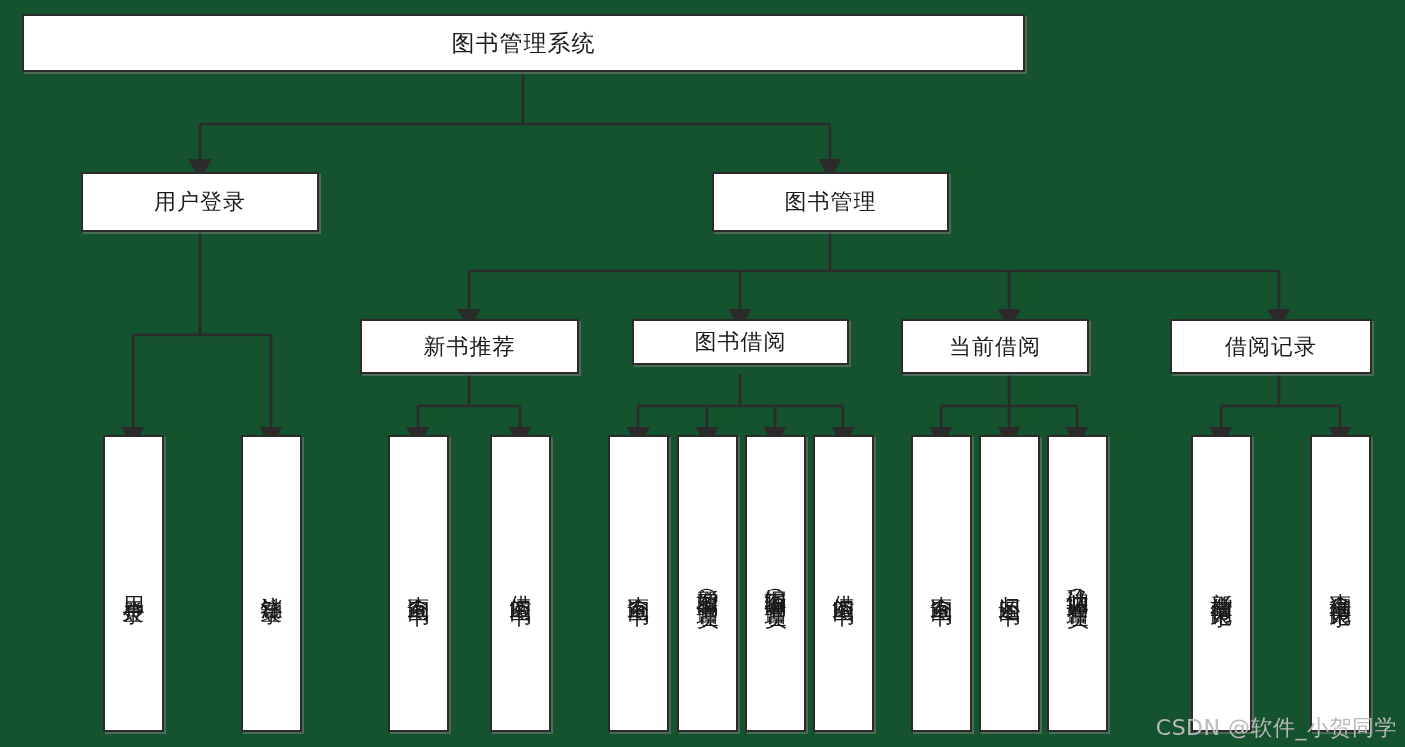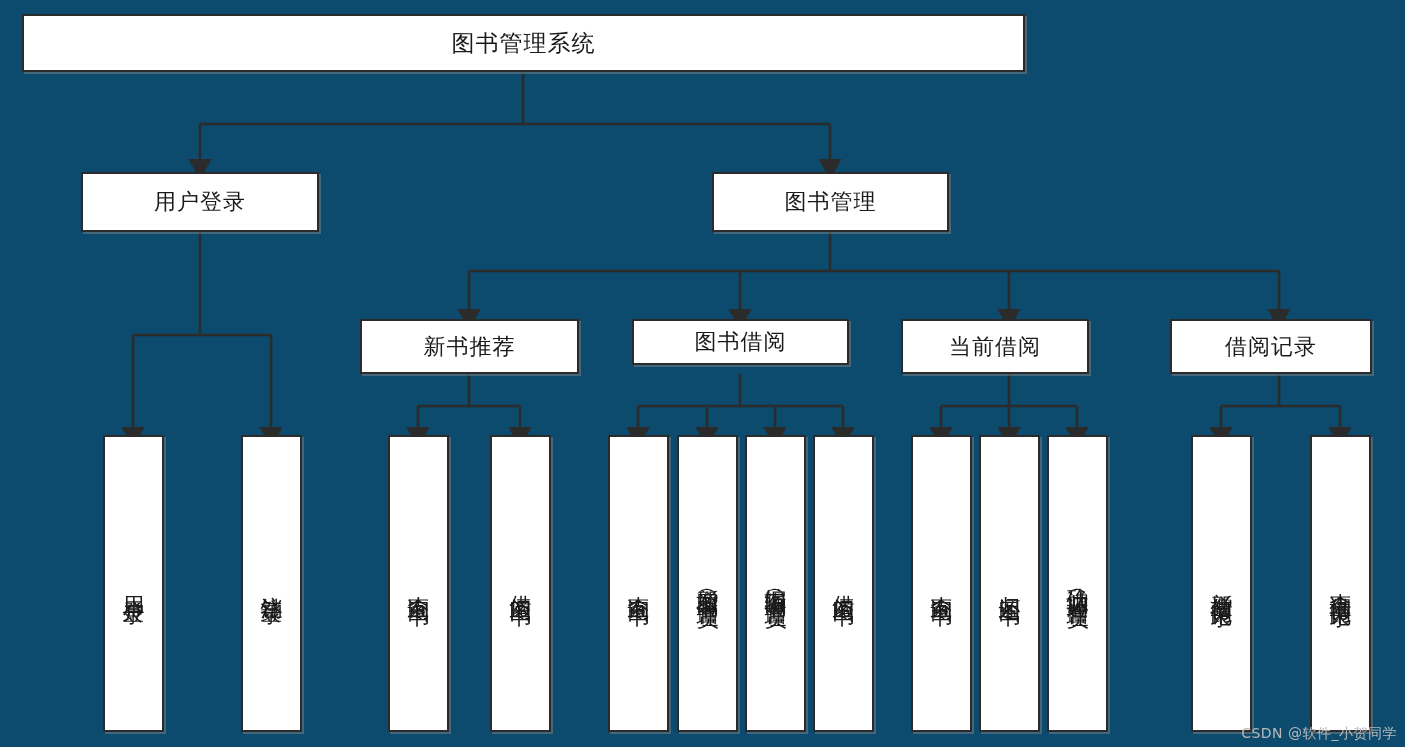--- a/index.html
+++ b/index.html
@@ -8,21 +8,21 @@
     padding: 0;
     background: #ffffff;
   }
   body {
     font-family: "DejaVu Sans", "Liberation Sans", sans-serif;
   }
   #diagram-root {
     position: relative;
     width: 1405px;
     height: 747px;
-    background: #0c4a6e;
+    background: #14532d;
     overflow: hidden;
   }
   #edge-layer {
     position: absolute;
     left: 0;
     top: 0;
     width: 1405px;
     height: 747px;
     pointer-events: none;
   }
@@ -61,21 +61,21 @@
     text-orientation: upright;
     font-size: 22px;
     letter-spacing: 3px;
     line-height: 1;
     white-space: nowrap;
   }
   #watermark {
     position: absolute;
     right: 8px;
     bottom: 4px;
-    font-size: 14px;
+    font-size: 22px;
     color: #b9b9b9;
     letter-spacing: 0.5px;
     user-select: none;
     white-space: nowrap;
   }
 </style>
 </head>
 <body>
 
 <div id="diagram-root">

